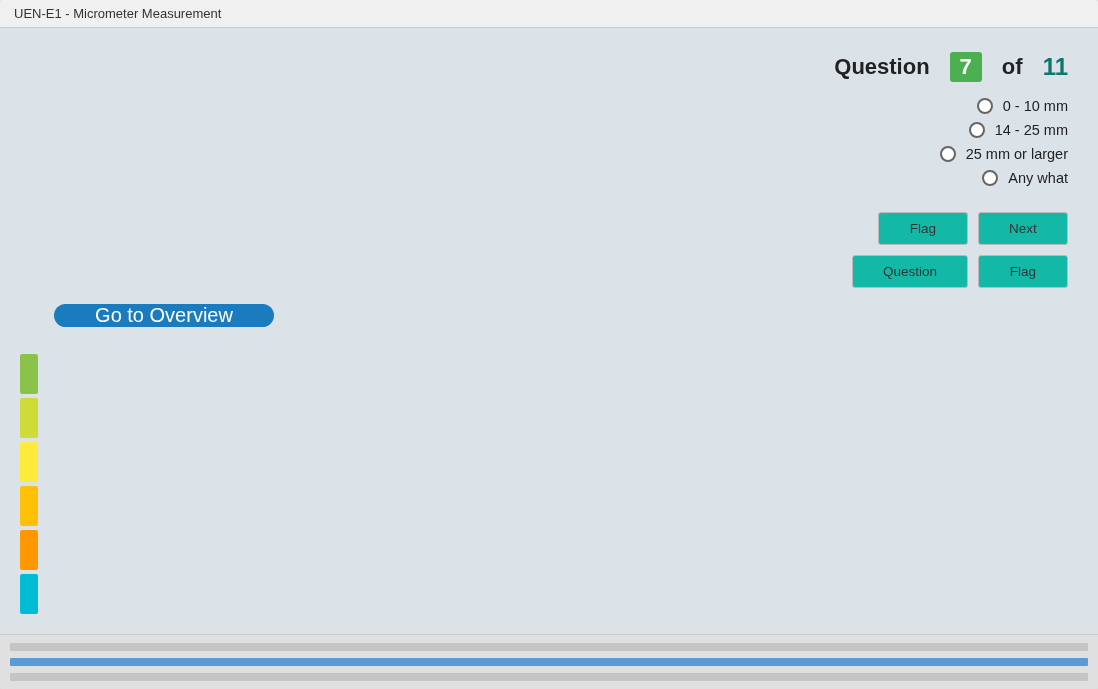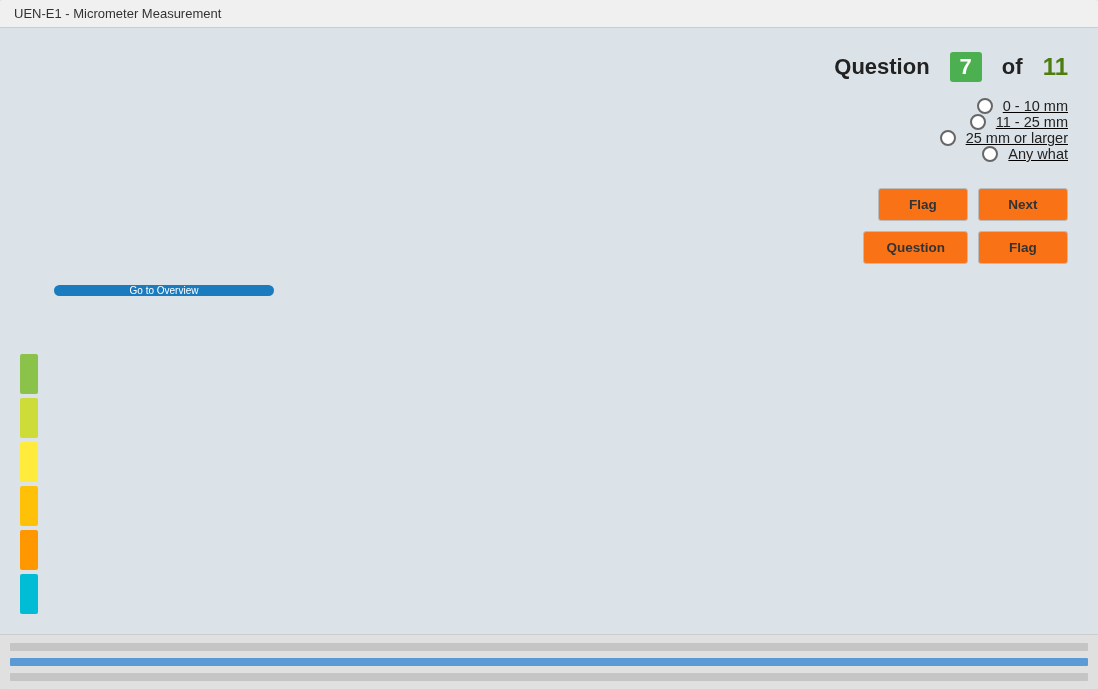--- a/index.html
+++ b/index.html
@@ -73,37 +73,37 @@
       color: #fff;
       font-size: 22px;
       font-weight: bold;
       padding: 2px 10px;
       border-radius: 3px;
     }
 
     .question-total-box {
       font-size: 24px;
       font-weight: bold;
-      color: #4d7c0f;
+      color: #0f766e;
     }
 
     .question-text {
       font-size: 16px;
       font-weight: bold;
       color: #222;
       margin-bottom: 20px;
       line-height: 1.4;
     }
 
     .options-list {
       list-style: none;
       margin-bottom: 26px;
       display: flex;
       flex-direction: column;
-      text-decoration: underline;
+      gap: 8px;
     }
 
     .option-item {
       display: flex;
       align-items: center;
       gap: 10px;
       font-size: 14.5px;
       color: #222;
       cursor: pointer;
     }
@@ -117,41 +117,40 @@
       background: #fff;
     }
 
     .buttons-row {
       display: flex;
       gap: 10px;
       margin-bottom: 10px;
     }
 
     .btn {
-      padding: 8px 22px;
+      padding: 8px 30px;
       font-size: 13.5px;
       border: 1px solid #bbb;
-      background: #f97316;
+      background: #14b8a6;
       color: #333;
       border-radius: 3px;
       cursor: pointer;
       min-width: 90px;
       text-align: center;
-      font-weight: bold;
     }
 
     .btn-nav-row {
       display: flex;
       gap: 10px;
       margin-bottom: 16px;
     }
 
     .btn-overview {
       padding: 0 0;
-      font-size: 10px;
+      font-size: 20px;
       background: #1a7bbf;
       color: #fff;
       border: none;
       border-radius: 12px;
       cursor: pointer;
       width: 220px;
       text-align: center;
     }
 
     .bottom-area {
@@ -201,21 +200,21 @@
       </div>
 
 
       <ul class="options-list" id="options-list">
       <li class="option-item">
             <div class="radio-circle"></div>
             <span>0 - 10 mm</span>
           </li>
           <li class="option-item">
             <div class="radio-circle"></div>
-            <span>11 - 25 mm</span>
+            <span>14 - 25 mm</span>
           </li>
           <li class="option-item">
             <div class="radio-circle"></div>
             <span>25 mm or larger</span>
           </li>
           <li class="option-item">
             <div class="radio-circle"></div>
             <span>Any what</span>
           </li>
         </ul>

